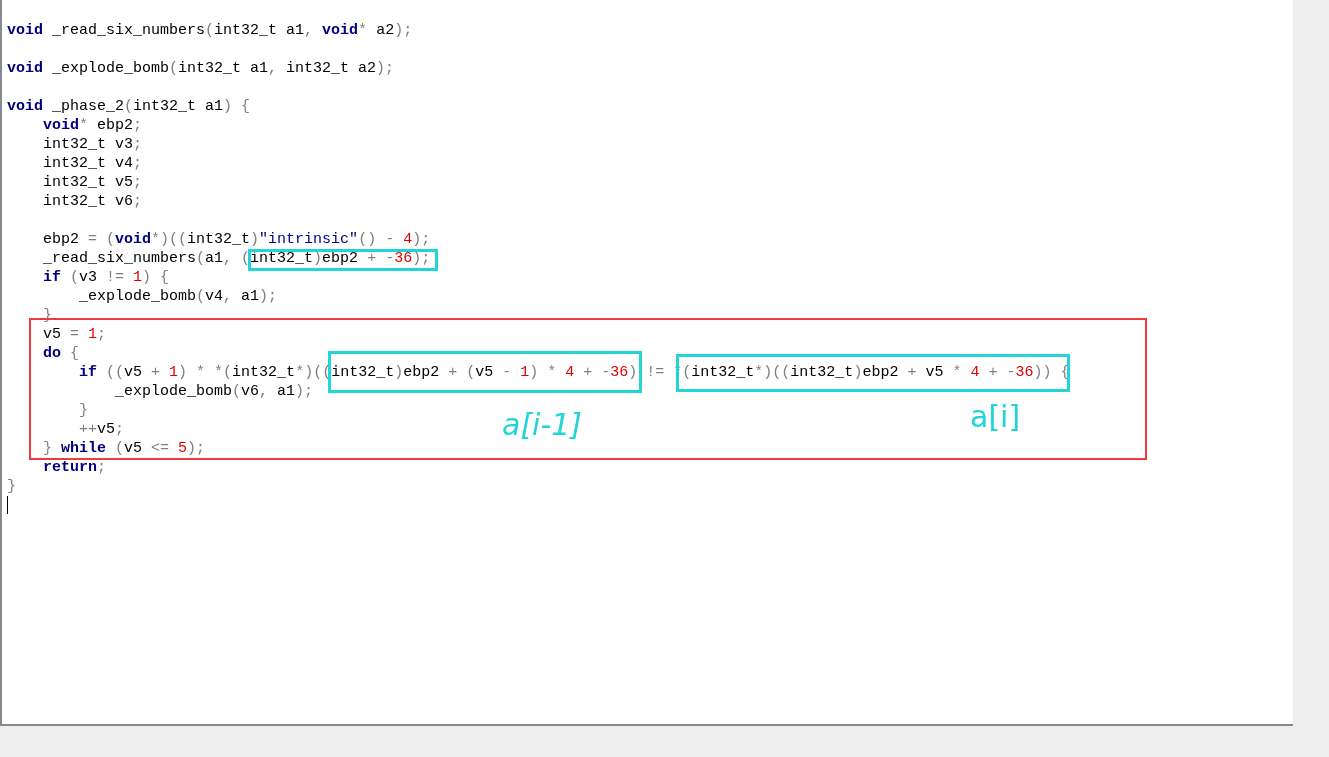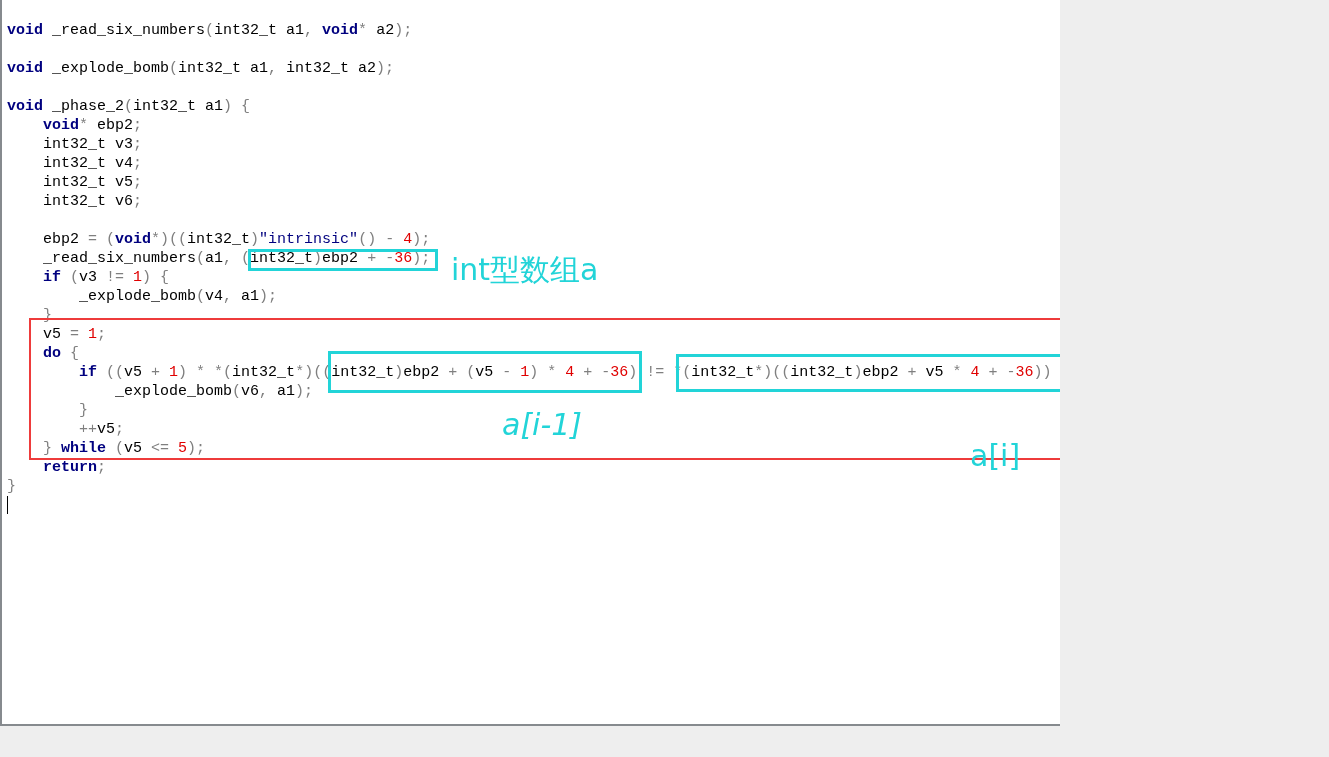--- a/index.html
+++ b/index.html
@@ -3,21 +3,21 @@
 <meta charset="utf-8">
 <style>
   html, body { margin: 0; padding: 0; }
   body {
     width: 1329px; height: 757px; overflow: hidden;
     background: #eeeeee; position: relative;
     font-family: "DejaVu Sans Mono", monospace;
   }
   .editor {
     position: absolute; left: 0; top: 0;
-    width: 1060px; height: 726px;
+    width: 1293px; height: 726px;
     background: #ffffff;
     border-left: 2px solid #868a8e;
     border-bottom: 2px solid #868a8e;
     box-sizing: border-box;
     overflow: hidden;
   }
   .code {
     position: absolute; left: 5px; top: 21px;
     margin: 0;
     font-family: "Liberation Mono", "DejaVu Sans Mono", monospace;
@@ -54,18 +54,17 @@
 <body>
 
 <div class="editor">
   <pre class="code" id="code"><span class="line"><span class="kw">void</span><span> _read_six_numbers</span><span class="punc">(</span><span>int32_t a1</span><span class="punc">, </span><span class="kw">void</span><span class="punc">*</span><span> a2</span><span class="punc">);</span></span><span class="line"> </span><span class="line"><span class="kw">void</span><span> _explode_bomb</span><span class="punc">(</span><span>int32_t a1</span><span class="punc">, </span><span>int32_t a2</span><span class="punc">);</span></span><span class="line"> </span><span class="line"><span class="kw">void</span><span> _phase_2</span><span class="punc">(</span><span>int32_t a1</span><span class="punc">) {</span></span><span class="line"><span>    </span><span class="kw">void</span><span class="punc">*</span><span> ebp2</span><span class="punc">;</span></span><span class="line"><span>    int32_t v3</span><span class="punc">;</span></span><span class="line"><span>    int32_t v4</span><span class="punc">;</span></span><span class="line"><span>    int32_t v5</span><span class="punc">;</span></span><span class="line"><span>    int32_t v6</span><span class="punc">;</span></span><span class="line"> </span><span class="line"><span>    ebp2 </span><span class="punc">= (</span><span class="kw">void</span><span class="punc">*)((</span><span>int32_t</span><span class="punc">)</span><span class="str">"intrinsic"</span><span class="punc">() - </span><span class="num">4</span><span class="punc">);</span></span><span class="line"><span>    _read_six_numbers</span><span class="punc">(</span><span>a1</span><span class="punc">, (</span><span>int32_t</span><span class="punc">)</span><span>ebp2 </span><span class="punc">+ -</span><span class="num">36</span><span class="punc">);</span></span><span class="line"><span>    </span><span class="kw">if</span><span class="punc"> (</span><span>v3 </span><span class="punc">!= </span><span class="num">1</span><span class="punc">) {</span></span><span class="line"><span>        _explode_bomb</span><span class="punc">(</span><span>v4</span><span class="punc">, </span><span>a1</span><span class="punc">);</span></span><span class="line"><span class="punc">    }</span></span><span class="line"><span>    v5 </span><span class="punc">= </span><span class="num">1</span><span class="punc">;</span></span><span class="line"><span>    </span><span class="kw">do</span><span class="punc"> {</span></span><span class="line"><span>        </span><span class="kw">if</span><span class="punc"> ((</span><span>v5 </span><span class="punc">+ </span><span class="num">1</span><span class="punc">) * *(</span><span>int32_t</span><span class="punc">*)((</span><span>int32_t</span><span class="punc">)</span><span>ebp2 </span><span class="punc">+ (</span><span>v5 </span><span class="punc">- </span><span class="num">1</span><span class="punc">) * </span><span class="num">4</span><span class="punc"> + -</span><span class="num">36</span><span class="punc">) != *(</span><span>int32_t</span><span class="punc">*)((</span><span>int32_t</span><span class="punc">)</span><span>ebp2 </span><span class="punc">+ </span><span>v5 </span><span class="punc">* </span><span class="num">4</span><span class="punc"> + -</span><span class="num">36</span><span class="punc">)) {</span></span><span class="line"><span>            _explode_bomb</span><span class="punc">(</span><span>v6</span><span class="punc">, </span><span>a1</span><span class="punc">);</span></span><span class="line"><span class="punc">        }</span></span><span class="line"><span>        </span><span class="punc">++</span><span>v5</span><span class="punc">;</span></span><span class="line"><span class="punc">    } </span><span class="kw">while</span><span class="punc"> (</span><span>v5 </span><span class="punc">&lt;= </span><span class="num">5</span><span class="punc">);</span></span><span class="line"><span>    </span><span class="kw">return</span><span class="punc">;</span></span><span class="line"><span class="punc">}</span></span><span class="line"><span class="cursor"></span></span></pre>
 
   <div class="red-box"></div>
   <div class="cyan-box" style="left:246px; top:249px; width:190px; height:22px;"></div>
   <div class="cyan-box" style="left:326px; top:351px; width:314px; height:42px;"></div>
   <div class="cyan-box" style="left:674px; top:354px; width:394px; height:38px;"></div>
 
-  <div class="annot" style="left:449px; top:253px;">int型数组a</div>
   <div class="annot" style="left:500px; top:408px;font-style:italic;">a[i-1]</div>
-  <div class="annot" style="left:968px; top:400px;margin-top:39px;">a[i]</div>
+  <div class="annot" style="left:968px; top:400px;">a[i]</div>
 </div>
 
 <div style="position:absolute;left:0;top:728px;width:1329px;height:29px;background:#eeeeee;"></div>
 
 </body></html>

